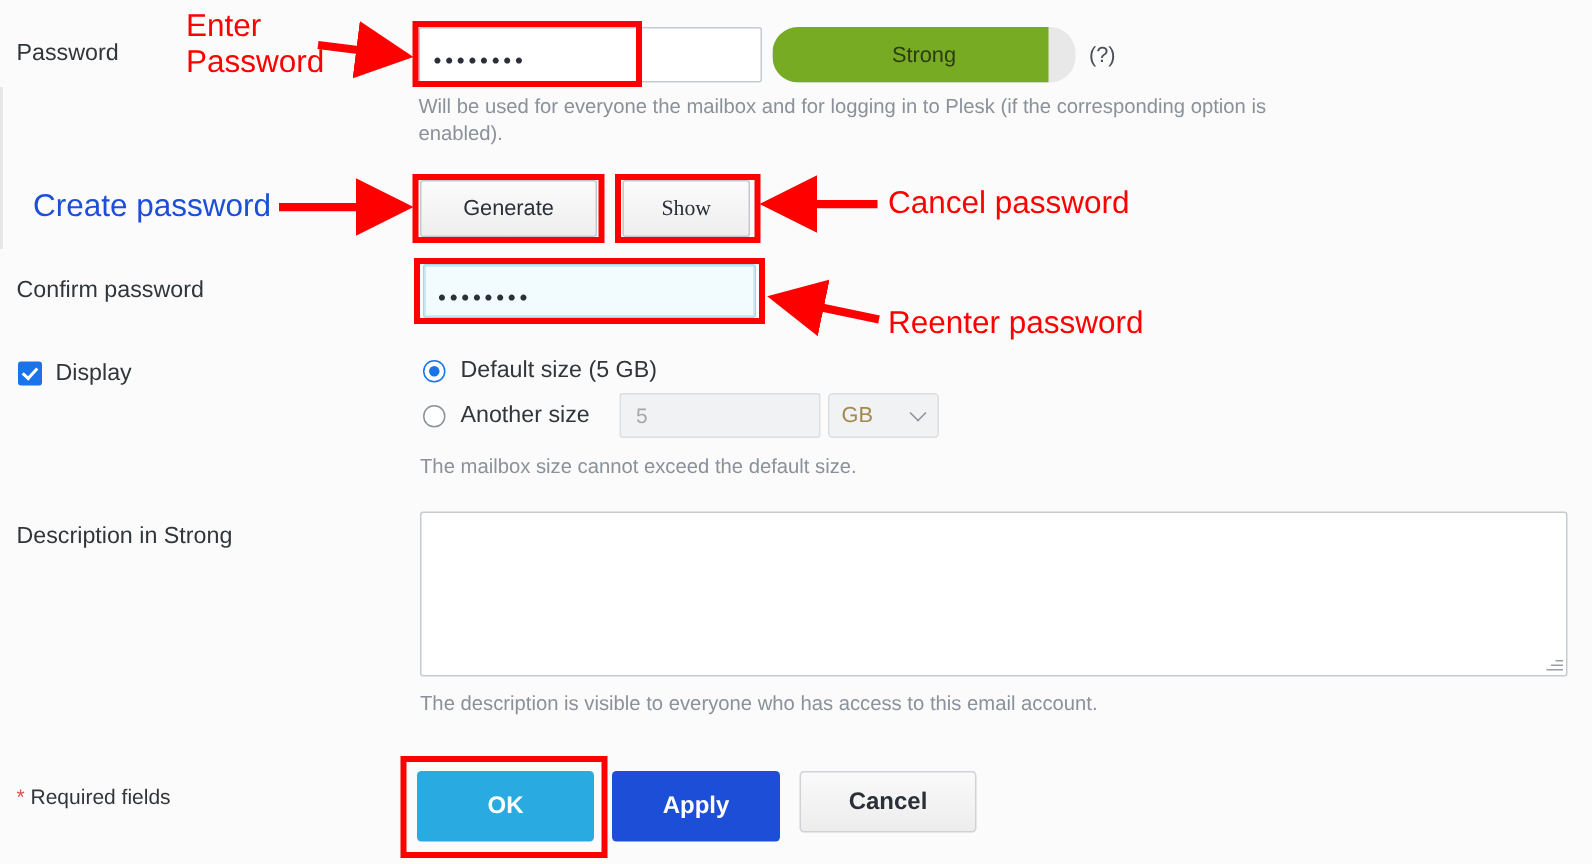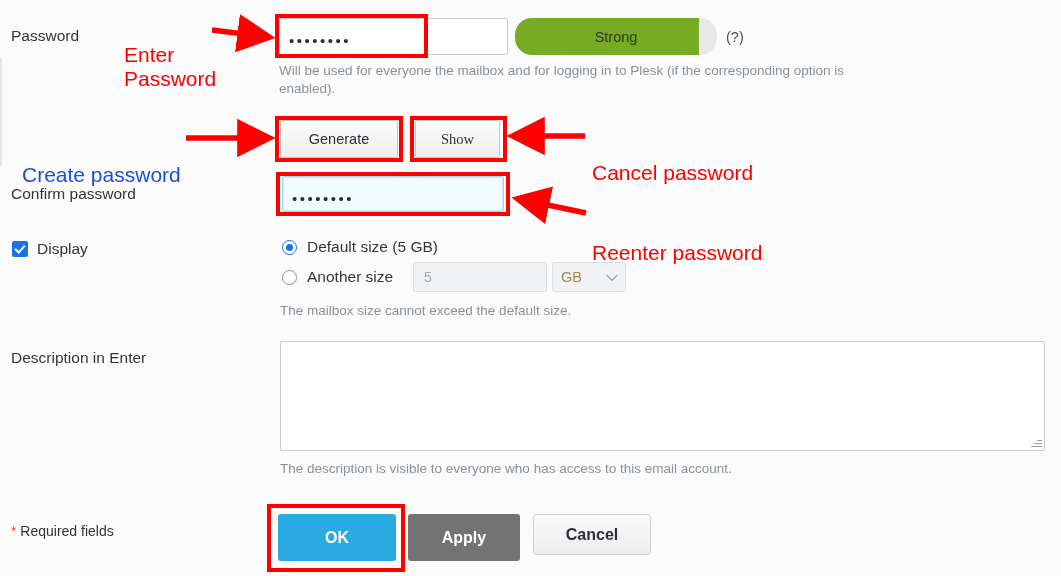--- a/index.html
+++ b/index.html
@@ -204,21 +204,20 @@
     position:absolute;
     border:4px solid #ff0000;
   }
   .atext {
     position:absolute;
     color:#ff0000;
     font-family:"Liberation Sans", sans-serif;
     font-size:21px;
     line-height:24px;
     white-space:pre;
-    margin-top:37px;
   }
 </style>
 </head>
 <body>
 
 <div id="form">
 
   <div class="leftrule"></div>
 
   <div class="flabel" style="left:11px; top:27px;">Password</div>
@@ -257,39 +256,39 @@
 
   <div class="txt dis" style="left:413px; top:262px; width:134px; height:30px; line-height:28px; padding-left:10px;">5</div>
 
   <div class="sel" style="left:552px; top:262px; width:74px; height:30px;align-items:center;">
     <span>GB</span>
     <span class="chev"></span>
   </div>
 
   <div class="hint" style="left:280px; top:302px; width:620px;">The mailbox size cannot exceed the default size.</div>
 
-  <div class="flabel" style="left:11px; top:349px;">Description in Enter</div>
+  <div class="flabel" style="left:11px; top:349px;">Description in Strong</div>
 
   <div class="ta" style="left:280px; top:341px; width:765px; height:110px;">
     <span class="grip">
       <i style="bottom:1px; width:11px;"></i>
       <i style="bottom:4px; width:8px;"></i>
       <i style="bottom:7px; width:5px;"></i>
     </span>
   </div>
 
   <div class="hint" style="left:280px; top:460px; width:700px;">The description is visible to everyone who has access to this email account.</div>
 
   <div class="reqline" style="left:11px; top:523px;">
     <span class="star">*</span><span> Required fields</span>
   </div>
 
   <div class="pbtn" style="left: 278px; top: 514px; width: 118px; height: 47px; background: rgb(41, 171, 226);">OK</div>
 
-  <div class="pbtn" style="left: 408px; top: 514px; width: 112px; height: 47px; background: #737373;">Apply</div>
+  <div class="pbtn" style="left: 408px; top: 514px; width: 112px; height: 47px; background: #1d4ed8;">Apply</div>
 
   <div class="cbtn" style="left:533px; top:514px; width:118px; height:41px;">Cancel</div>
 </div>
 
 <div id="anno">
 
   <div class="hbox" style="left: 275px; top: 14px; width: 153px; height: 44px; border-color: rgb(255, 0, 0);"></div>
   <div class="hbox" style="left: 275px; top: 116px; width: 128px; height: 46px; border-color: rgb(255, 0, 0);"></div>
   <div class="hbox" style="left: 410px; top: 116px; width: 97px; height: 46px; border-color: rgb(255, 0, 0);"></div>
   <div class="hbox" style="left: 276px; top: 172px; width: 234px; height: 44px; border-color: rgb(255, 0, 0);"></div>

